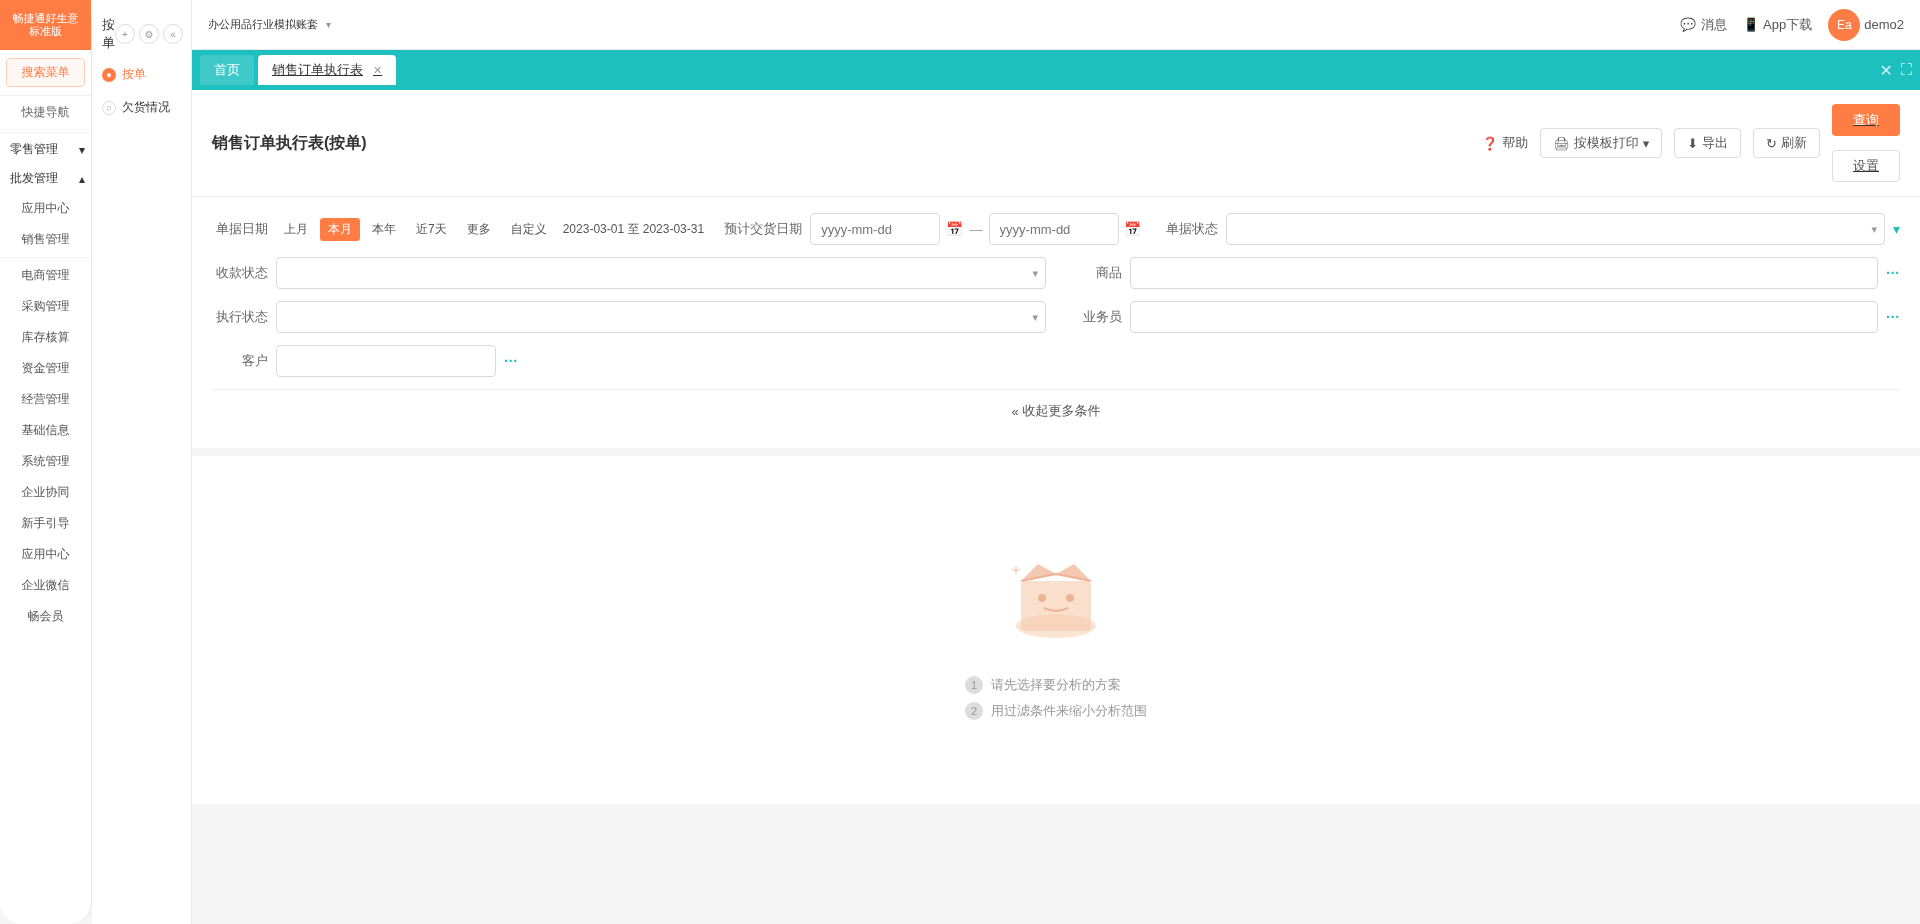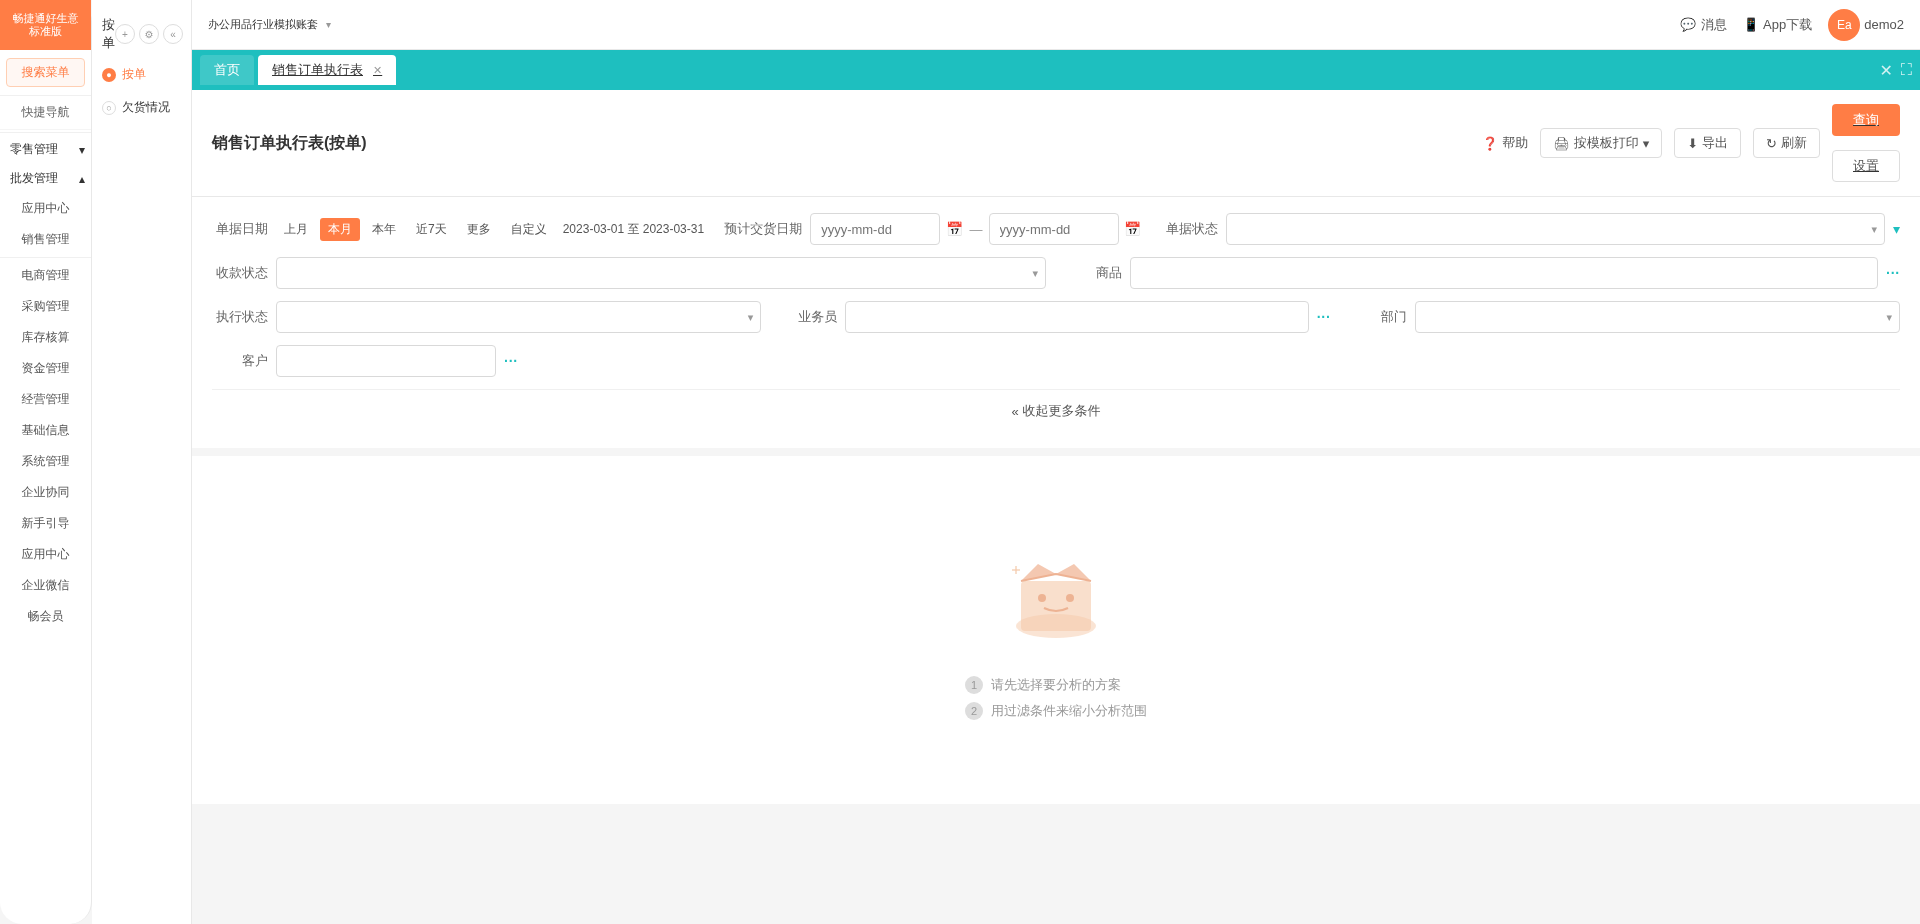--- a/index.html
+++ b/index.html
@@ -284,28 +284,20 @@
             <select class="filter-select" style="width:100%;">
               <option value=""></option>
             </select>
           </div>
         </div>
         <div class="filter-item" style="flex:1;">
           <span class="filter-label">业务员</span>
           <input type="text" class="filter-input" style="flex: 1 1 0%; min-width: 220px;">
           <span class="ellipsis-btn">···</span>
         </div>
-        <div class="filter-item" style="flex:1;">
-          <span class="filter-label">部门</span>
-          <div class="filter-select-wrap" style="flex:1;min-width:220px;">
-            <select class="filter-select" style="width:100%;">
-              <option value=""></option>
-            </select>
-          </div>
-        </div>
       </div>
 
       <div class="filter-row">
         <div class="filter-item">
           <span class="filter-label">客户</span>
           <input type="text" class="filter-input" style="min-width: 220px;">
           <span class="ellipsis-btn">···</span>
         </div>
       </div>
 

